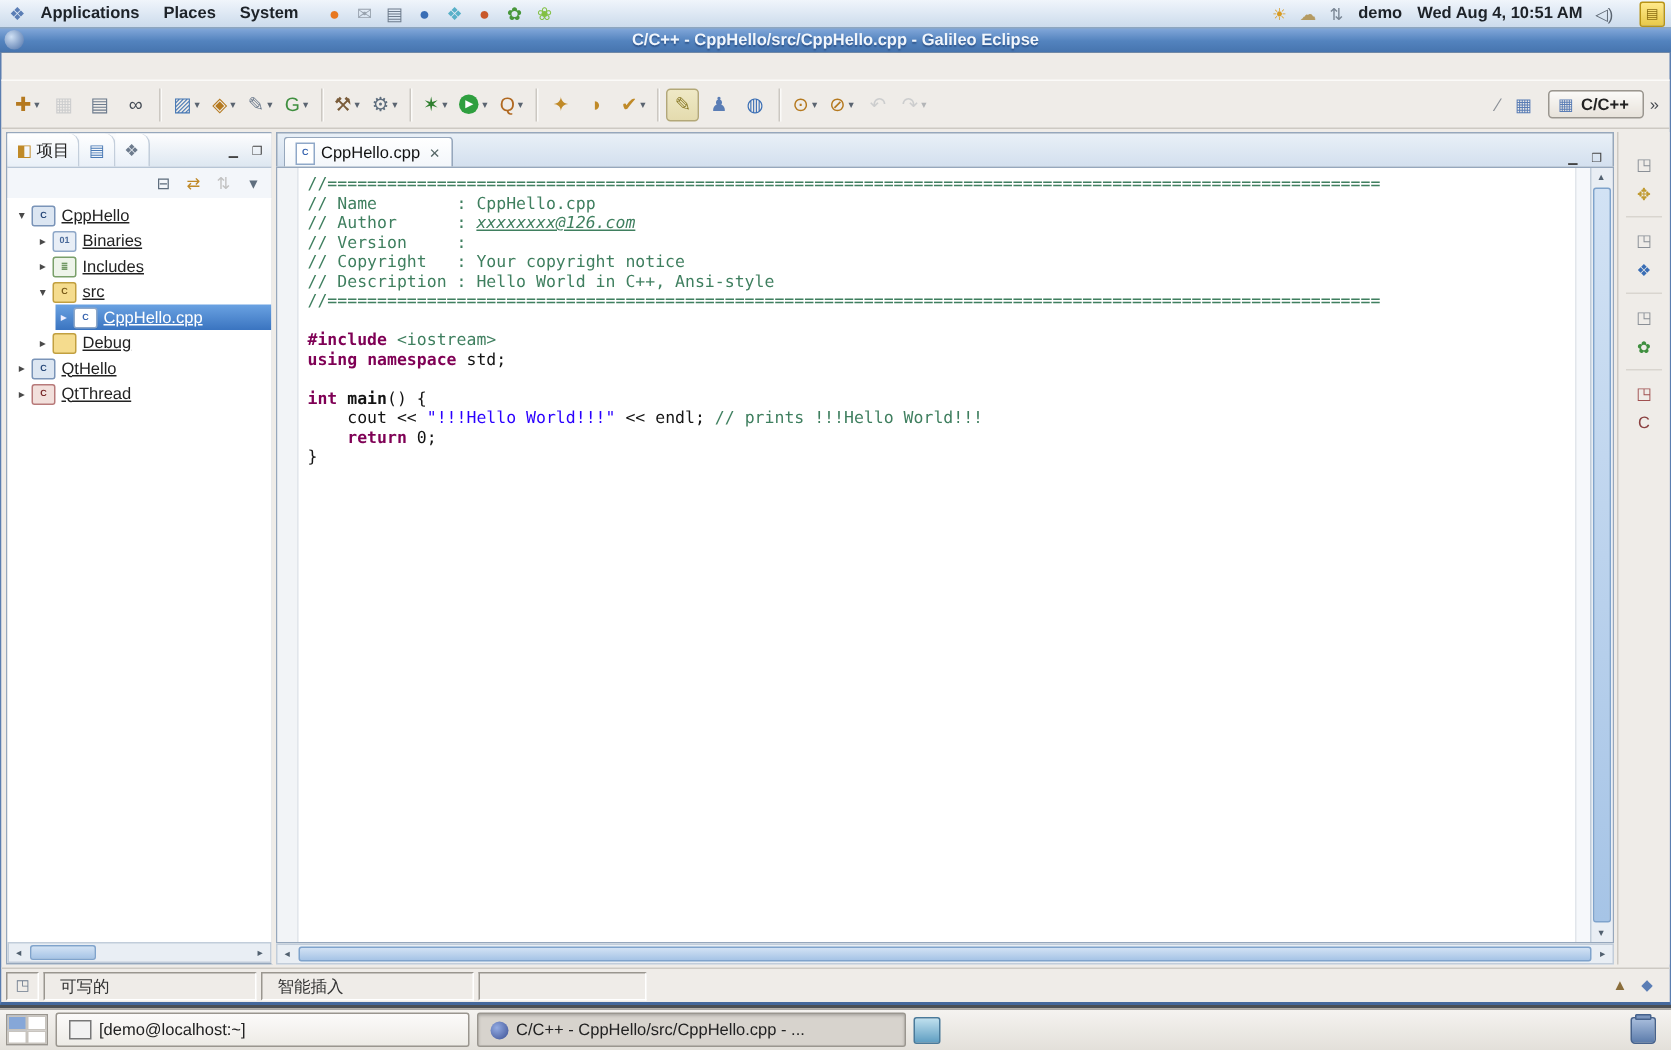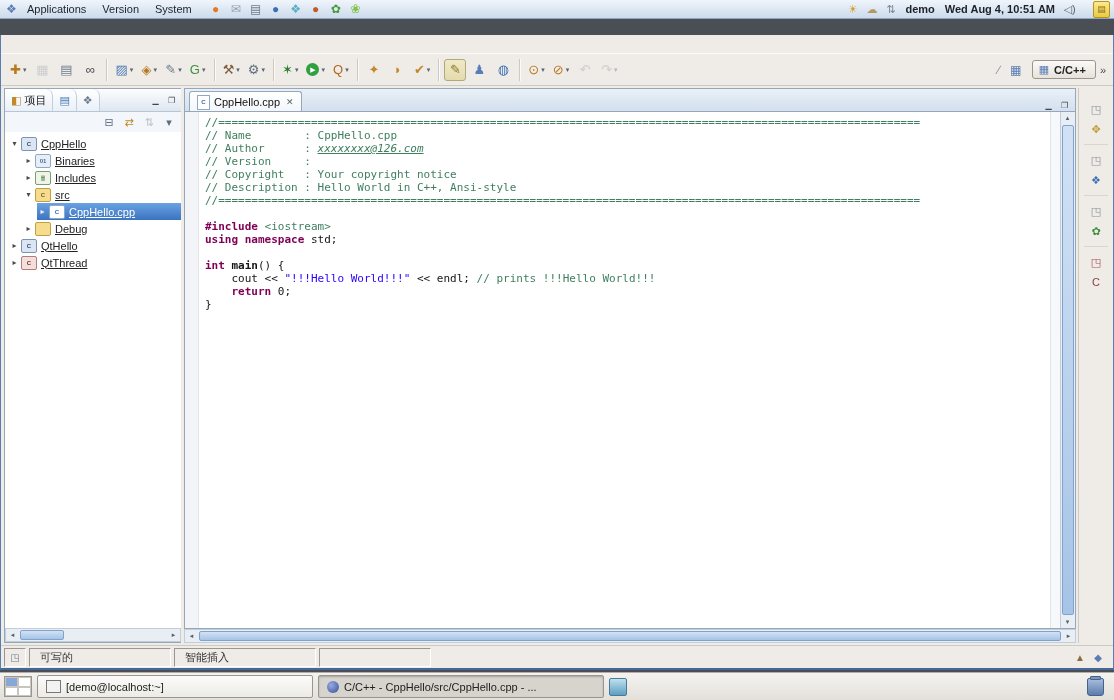--- a/index.html
+++ b/index.html
@@ -5,21 +5,21 @@
   html,body{margin:0;padding:0;}
   body{width:1114px;height:700px;overflow:hidden;background:#4a4f55;
        font-family:"Liberation Sans","DejaVu Sans",sans-serif;font-size:12px;color:#222;}
   #screen{position:relative;width:1114px;height:700px;}
 
   
   .top-panel{position:absolute;top:0;left:0;right:0;height:18px;z-index:30;
     background:linear-gradient(#f0f5fb,#ccdbec);border-bottom:1px solid #8ea6bf;
     display:flex;align-items:center;padding:0 4px;}
   .distro-logo{width:15px;height:15px;display:flex;align-items:center;justify-content:center;font-size:12px;}
-  .gmenu{padding:1px 8px;font-size:11px;font-weight:normal;color:#1d2228;text-align:center;}
+  .gmenu{padding:1px 8px;font-size:11px;font-weight:bold;color:#1d2228;text-align:center;}
   .launcher{width:16px;height:16px;margin:0 2px;display:flex;align-items:center;justify-content:center;font-size:12px;}
   .tp-spacer{flex:1;}
   .tray-ico{width:15px;height:15px;margin:0 2px;display:flex;align-items:center;justify-content:center;font-size:11px;}
   .tray-text{font-size:11px;font-weight:bold;color:#1d2228;margin:0 5px;white-space:nowrap;}
   .note-ico{width:15px;height:15px;margin-left:14px;background:linear-gradient(#ffe98a,#e8c94a);
     border:1px solid #b89416;border-radius:2px;display:flex;align-items:center;justify-content:center;font-size:9px;color:#8a6d10;}
 
   
   .titlebar{position:absolute;top:18px;left:0;right:0;height:17px;z-index:25;
     background:linear-gradient(#87abdc,#5383be 55%,#4674ae);
@@ -166,21 +166,21 @@
 </style>
 </head>
 <body>
 
 <div id="screen">
 
   <div class="top-panel">
     <span class="distro-logo" style="color: rgb(90, 125, 181);">❖</span>
     <div id="gnome-menus" style="display:flex;align-items:center;">
         <div class="gmenu">Applications</div>
-        <div class="gmenu">Version</div>
+        <div class="gmenu">Places</div>
         <div class="gmenu">System</div>
       </div>
     <div id="launchers" style="display:flex;align-items:center;margin-left:6px;">
         <span class="launcher" style="color: rgb(232, 120, 32);">●</span>
         <span class="launcher" style="color: rgb(152, 162, 174);">✉</span>
         <span class="launcher" style="color: rgb(111, 125, 142);">▤</span>
         <span class="launcher" style="color: rgb(58, 110, 181);">●</span>
         <span class="launcher" style="color: rgb(88, 176, 200);">❖</span>
         <span class="launcher" style="color: rgb(200, 88, 42);">●</span>
         <span class="launcher" style="color: rgb(72, 151, 59);">✿</span>
@@ -191,20 +191,24 @@
         <span class="tray-ico" style="color: rgb(216, 154, 34);">☀</span>
         <span class="tray-ico" style="color: rgb(180, 154, 98);">☁</span>
         <span class="tray-ico" style="color: rgb(122, 134, 148);">⇅</span>
       </div>
     <span class="tray-text">demo</span>
     <span class="tray-text">Wed Aug 4, 10:51 AM</span>
     <span class="tray-ico" id="volume-ico" style="color: rgb(90, 100, 112);">◁)</span>
     <span class="note-ico">▤</span>
   </div>
 
+  <div class="titlebar">
+    <span class="win-menu-ico"></span>
+    <span>C/C++ - CppHello/src/CppHello.cpp - Galileo Eclipse</span>
+  </div>
 
   <div class="win">
 
 
     <div class="toolbar">
       <div id="toolbar-groups" style="display:flex;align-items:center;">
           <button class="tb-btn">
             <span class="g" style="color: rgb(181, 121, 31);">✚</span>
             <span class="dd">▾</span>
           </button>

